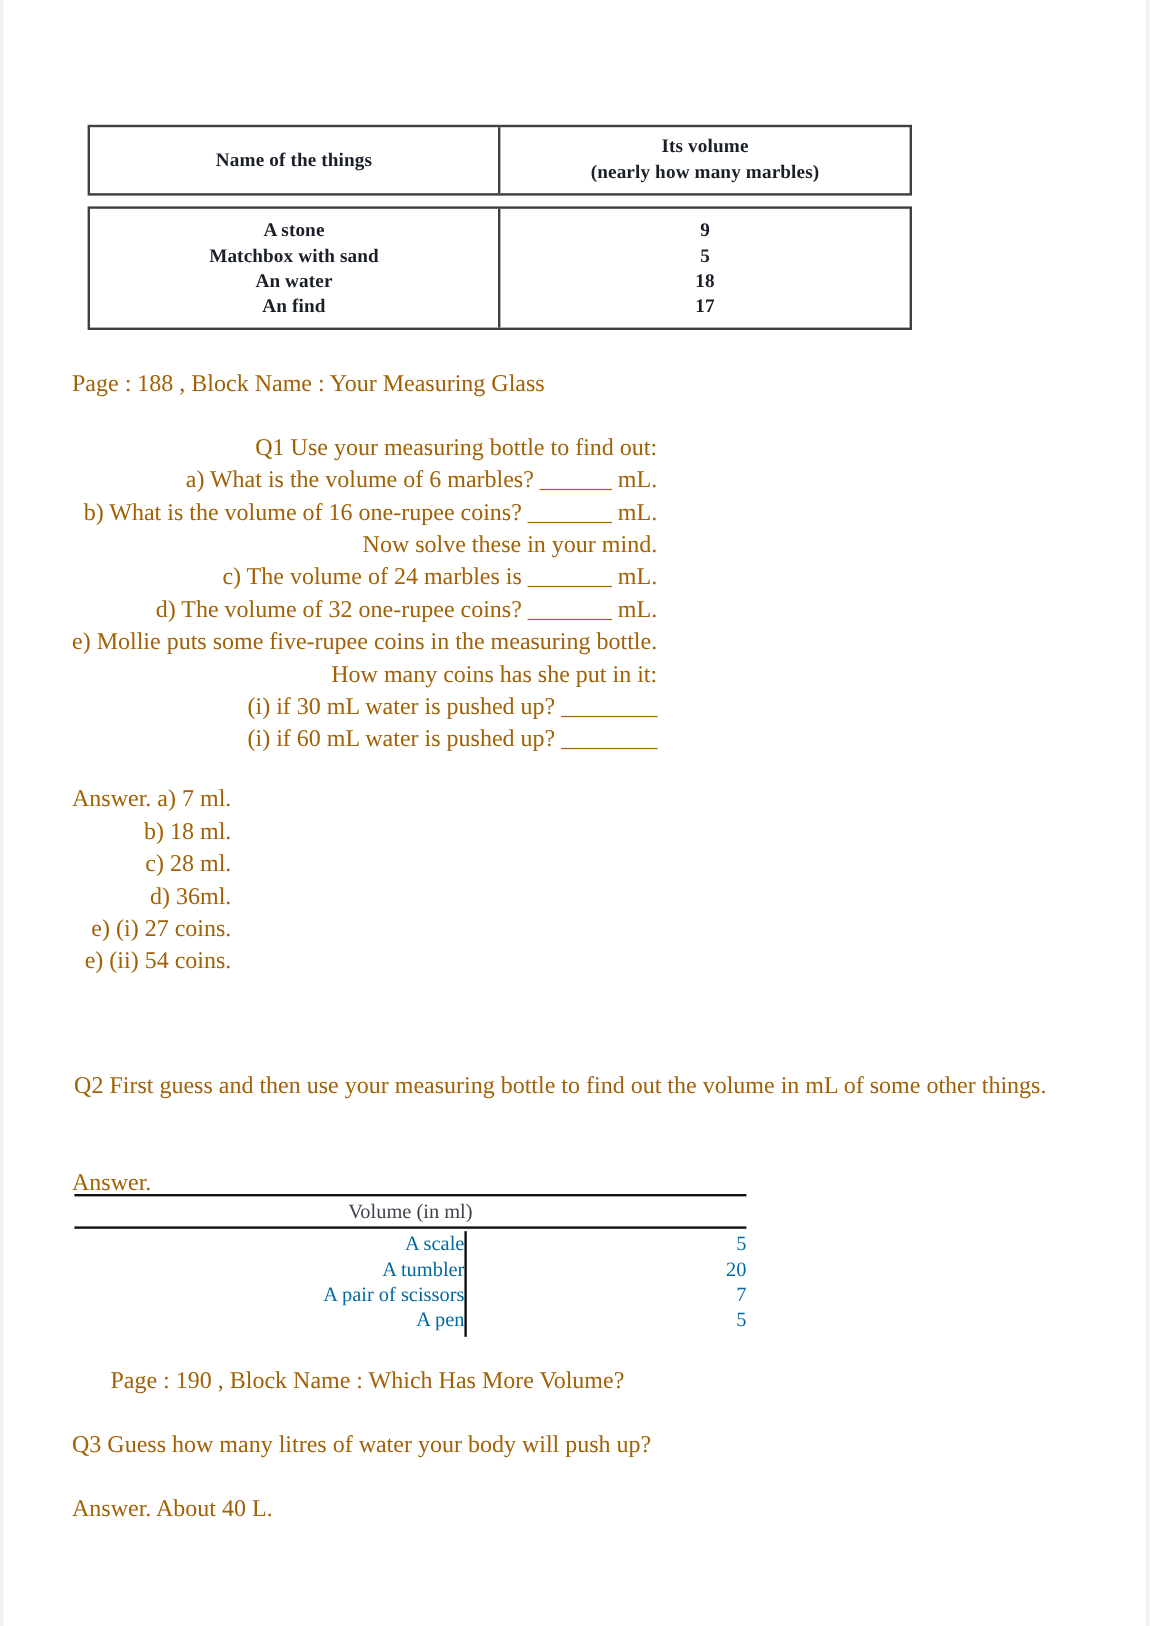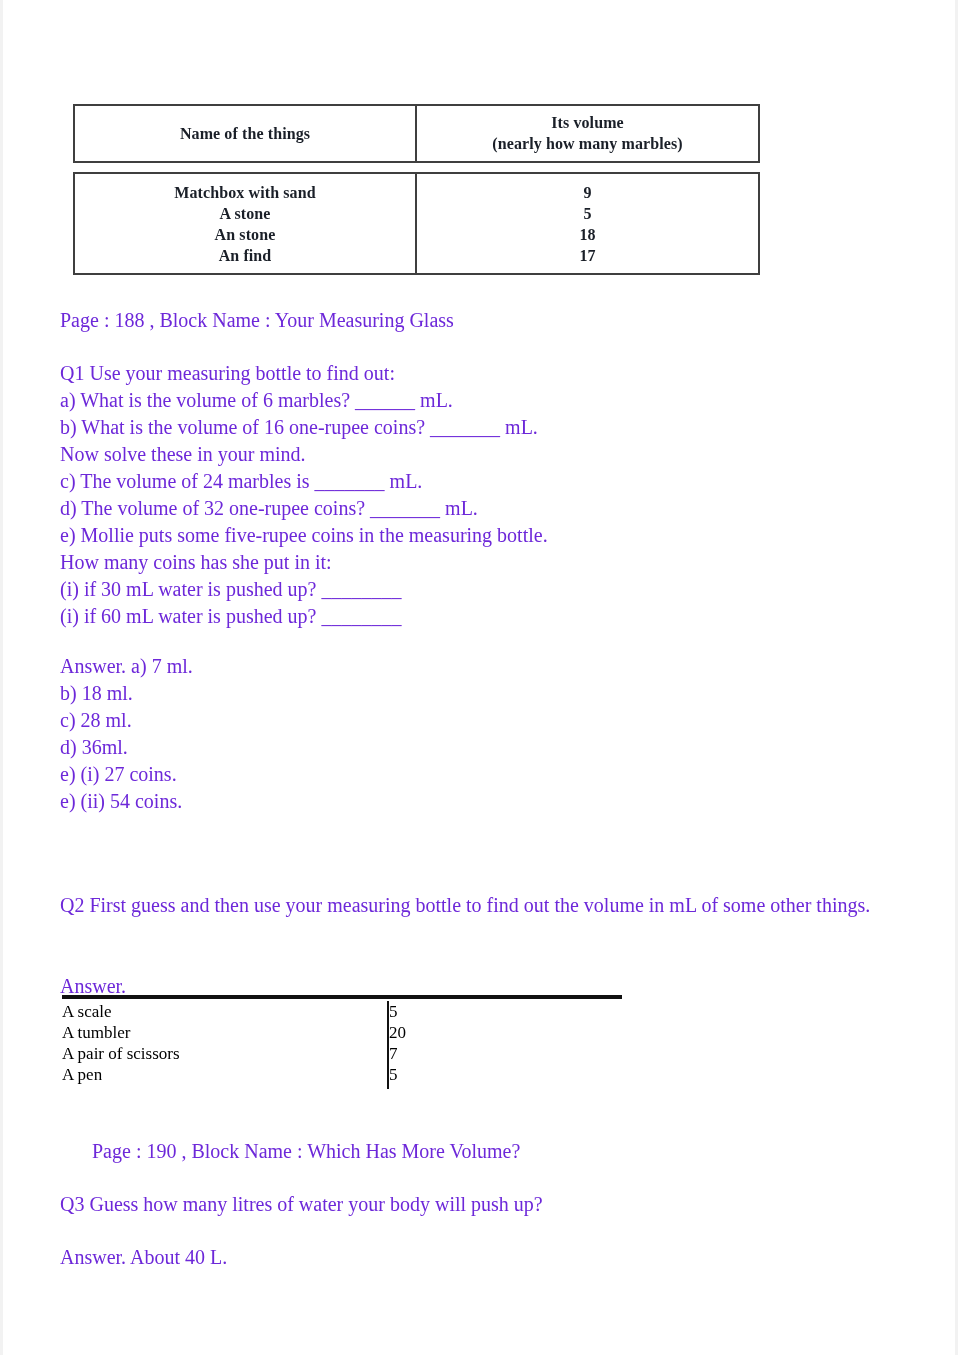--- a/index.html
+++ b/index.html
@@ -82,22 +82,23 @@
   #table-body-box .col-left, #table-body-box .col-right {
     padding: 8px 4px 7px 4px;
   }
 
   
   .txt {
     position: absolute;
     left: 60px;
     font-size: 20px;
     line-height: 27px;
-    color: #6d28d9;
+    color: #a16207;
     white-space: pre-wrap;
+    text-align: right;
   }
   #para-page188 { top: 307px; }
   #para-q1 { top: 360px; }
   #para-ans1 { top: 653px; }
   #para-page189 { top: 839px; }
   #para-q2 { top: 892px; width: 812px; }
   #label-answer2 { top: 973px; }
   #para-page190 { top: 1138px; margin-left: 32px; }
   #para-q3 { top: 1191px; }
   #para-ans3 { top: 1244px; }
@@ -140,22 +141,22 @@
   #table-volume .vt-body .vt-c1,
   #table-volume .vt-body .vt-c2 {
     padding: 0;
   }
   #table-volume .vt-body {
     padding-top: 2px;
   }
   #table-volume .vt-cellline {
     font-size: 17px;
     line-height: 21px;
-    color: #000000;
-    text-align: left;
+    color: #0369a1;
+    text-align: right;
   }
   #table-volume .vt-body .vt-c1 {
     padding-bottom: 4px;
   }
 </style>
 </head>
 <body>
 
 <div class="page">
 
@@ -170,23 +171,23 @@
       <div class="col-right">
         <div class="cellline">Its volume</div>
         <div class="cellline">(nearly how many marbles)</div>
       </div>
     </div>
   </div>
 
   <div class="boxtable" id="table-body-box">
     <div class="grid">
       <div class="col-left">
+        <div class="cellline">A stone</div>
         <div class="cellline">Matchbox with sand</div>
-        <div class="cellline">A stone</div>
-        <div class="cellline">An stone</div>
+        <div class="cellline">An water</div>
         <div class="cellline">An find</div>
       </div>
       <div class="col-right">
         <div class="cellline">9</div>
         <div class="cellline">5</div>
         <div class="cellline">18</div>
         <div class="cellline">17</div>
       </div>
     </div>
   </div>
@@ -211,20 +212,21 @@
 e) (i) 27 coins.
 e) (ii) 54 coins.</div>
 
 
   <div class="txt" id="para-q2">Q2 First guess and then use your measuring bottle to find out the volume in mL of some other things.</div>
 
   <div class="txt" id="label-answer2">Answer.</div>
 
   <div id="table-volume">
     <div class="vt-row vt-head">
+      <div class="vt-c2">Volume (in ml)</div>
     </div>
     <div class="vt-row vt-body">
       <div class="vt-c1">
         <div class="vt-cellline">A scale</div>
         <div class="vt-cellline">A tumbler</div>
         <div class="vt-cellline">A pair of scissors</div>
         <div class="vt-cellline">A pen</div>
       </div>
       <div class="vt-c2">
         <div class="vt-cellline">5</div>

